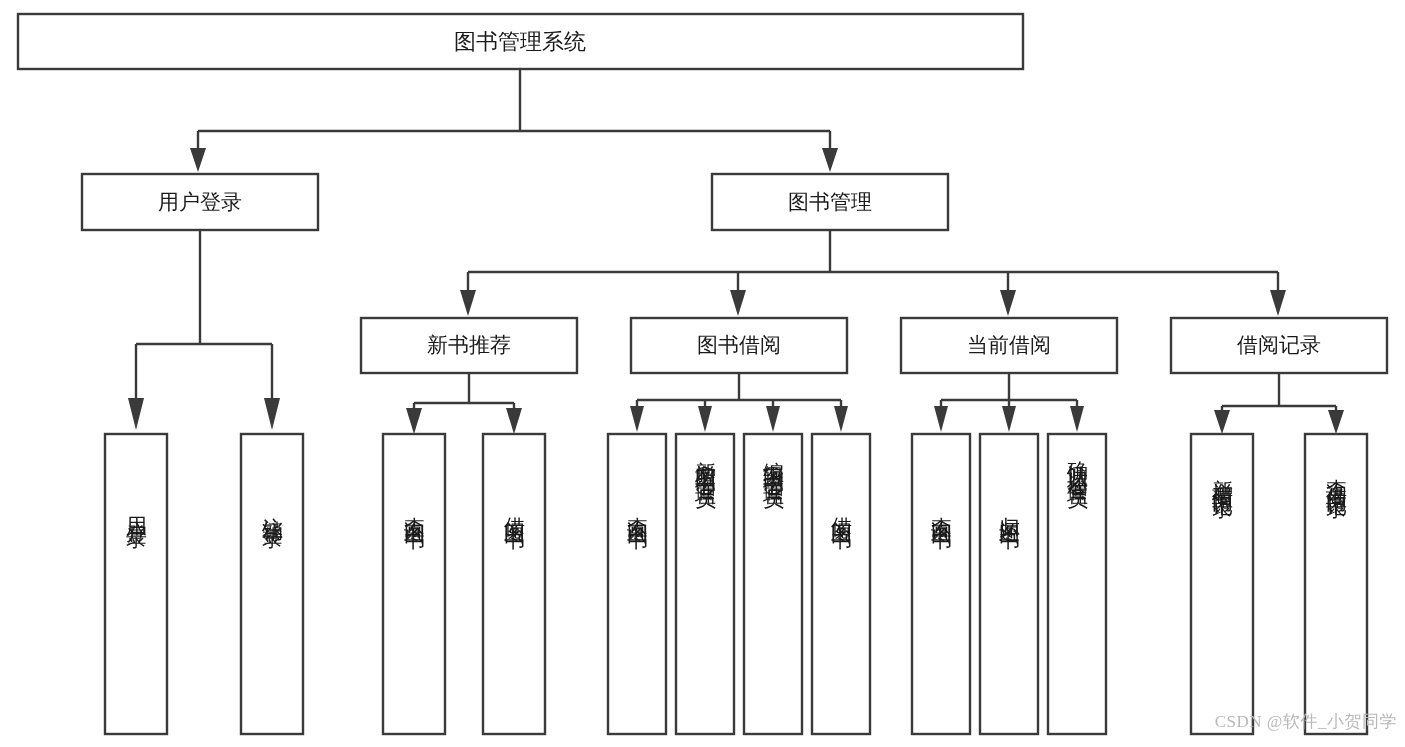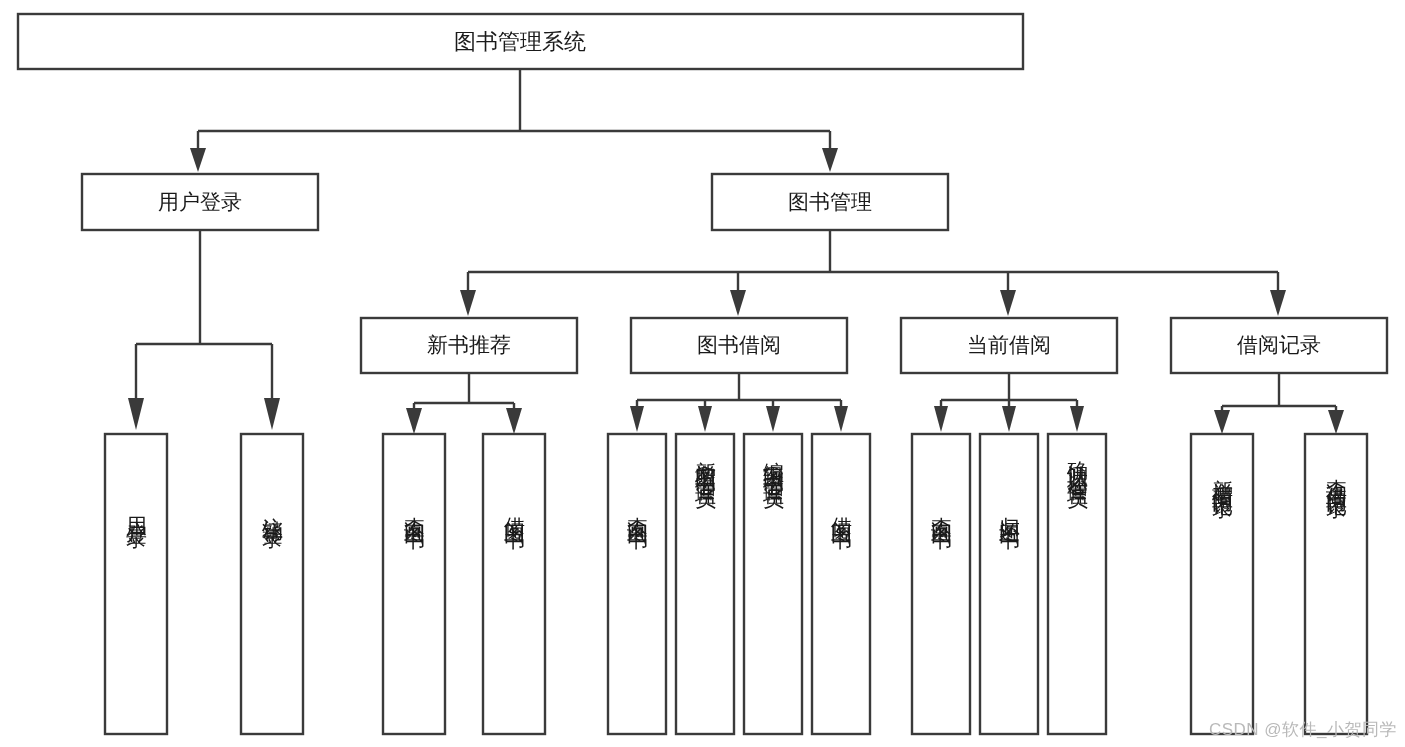--- a/index.html
+++ b/index.html
@@ -61,22 +61,22 @@
     font-family: "DejaVu Sans", "Liberation Sans", sans-serif;
     font-size: 21px;
     line-height: 1.0;
     letter-spacing: 4px;
     color: #1a1a1a;
     white-space: nowrap;
   }
   .watermark {
     position: absolute;
     right: 8px;
-    bottom: 6px;
-    font-family: Liberation Sans, sans-serif;
+    bottom: 14px;
+    font-family: Liberation Serif, serif;
     font-size: 17px;
     color: #b9b9b9;
     letter-spacing: 0.5px;
     white-space: nowrap;
   }
 </style>
 </head>
 <body>
 
 <div id="canvas">

